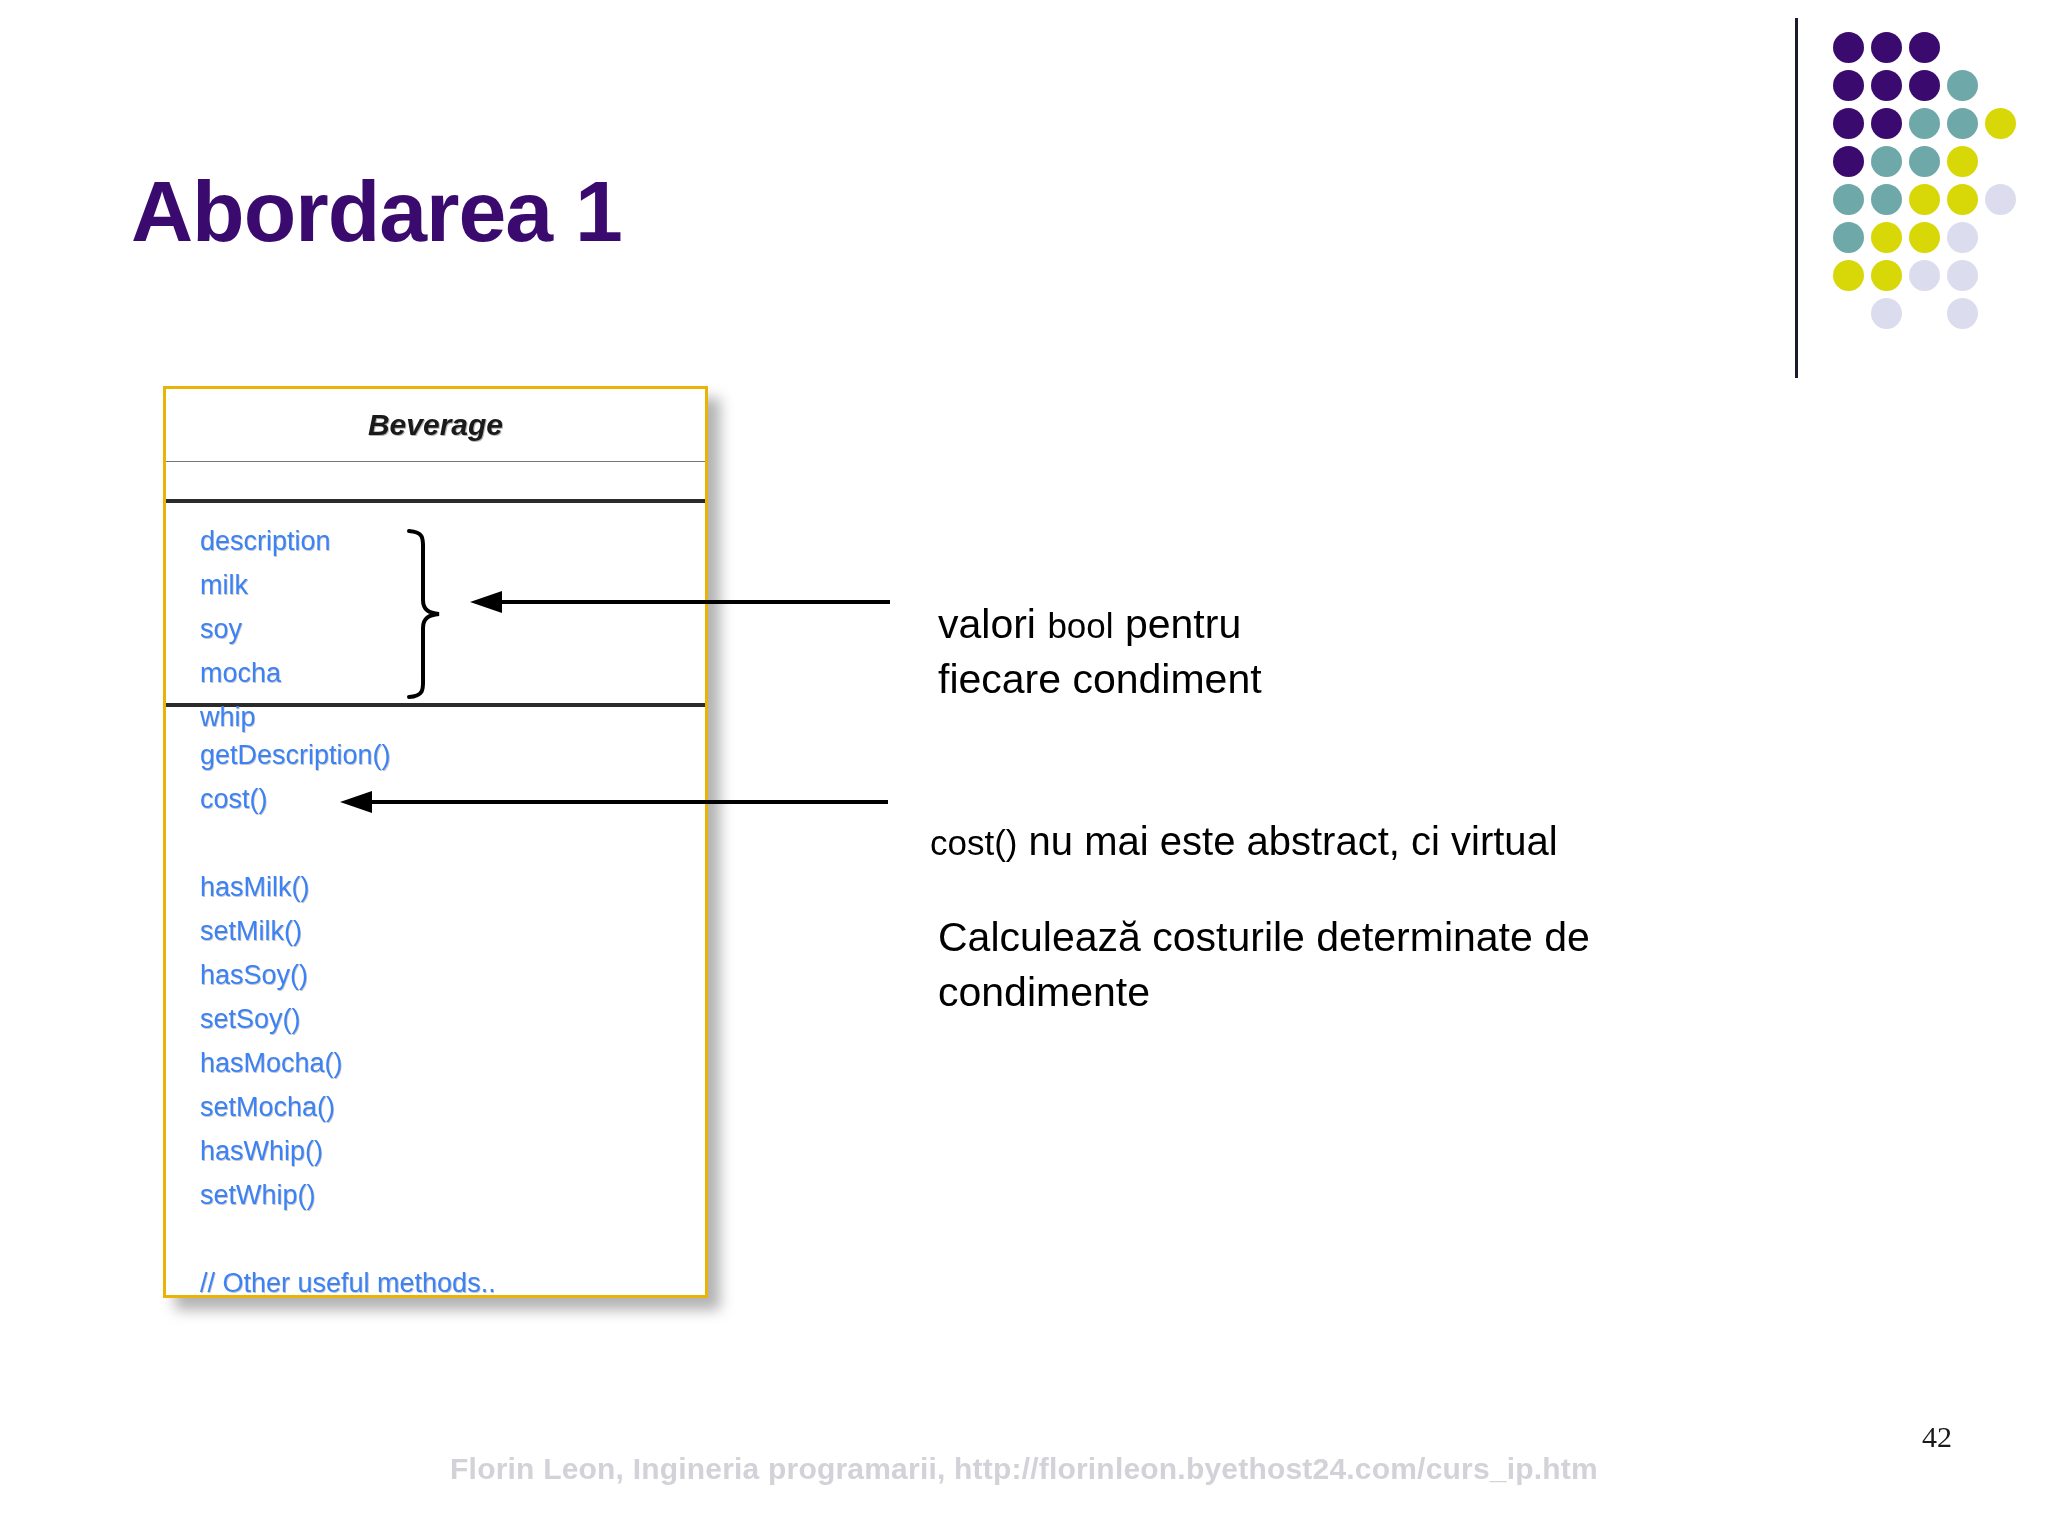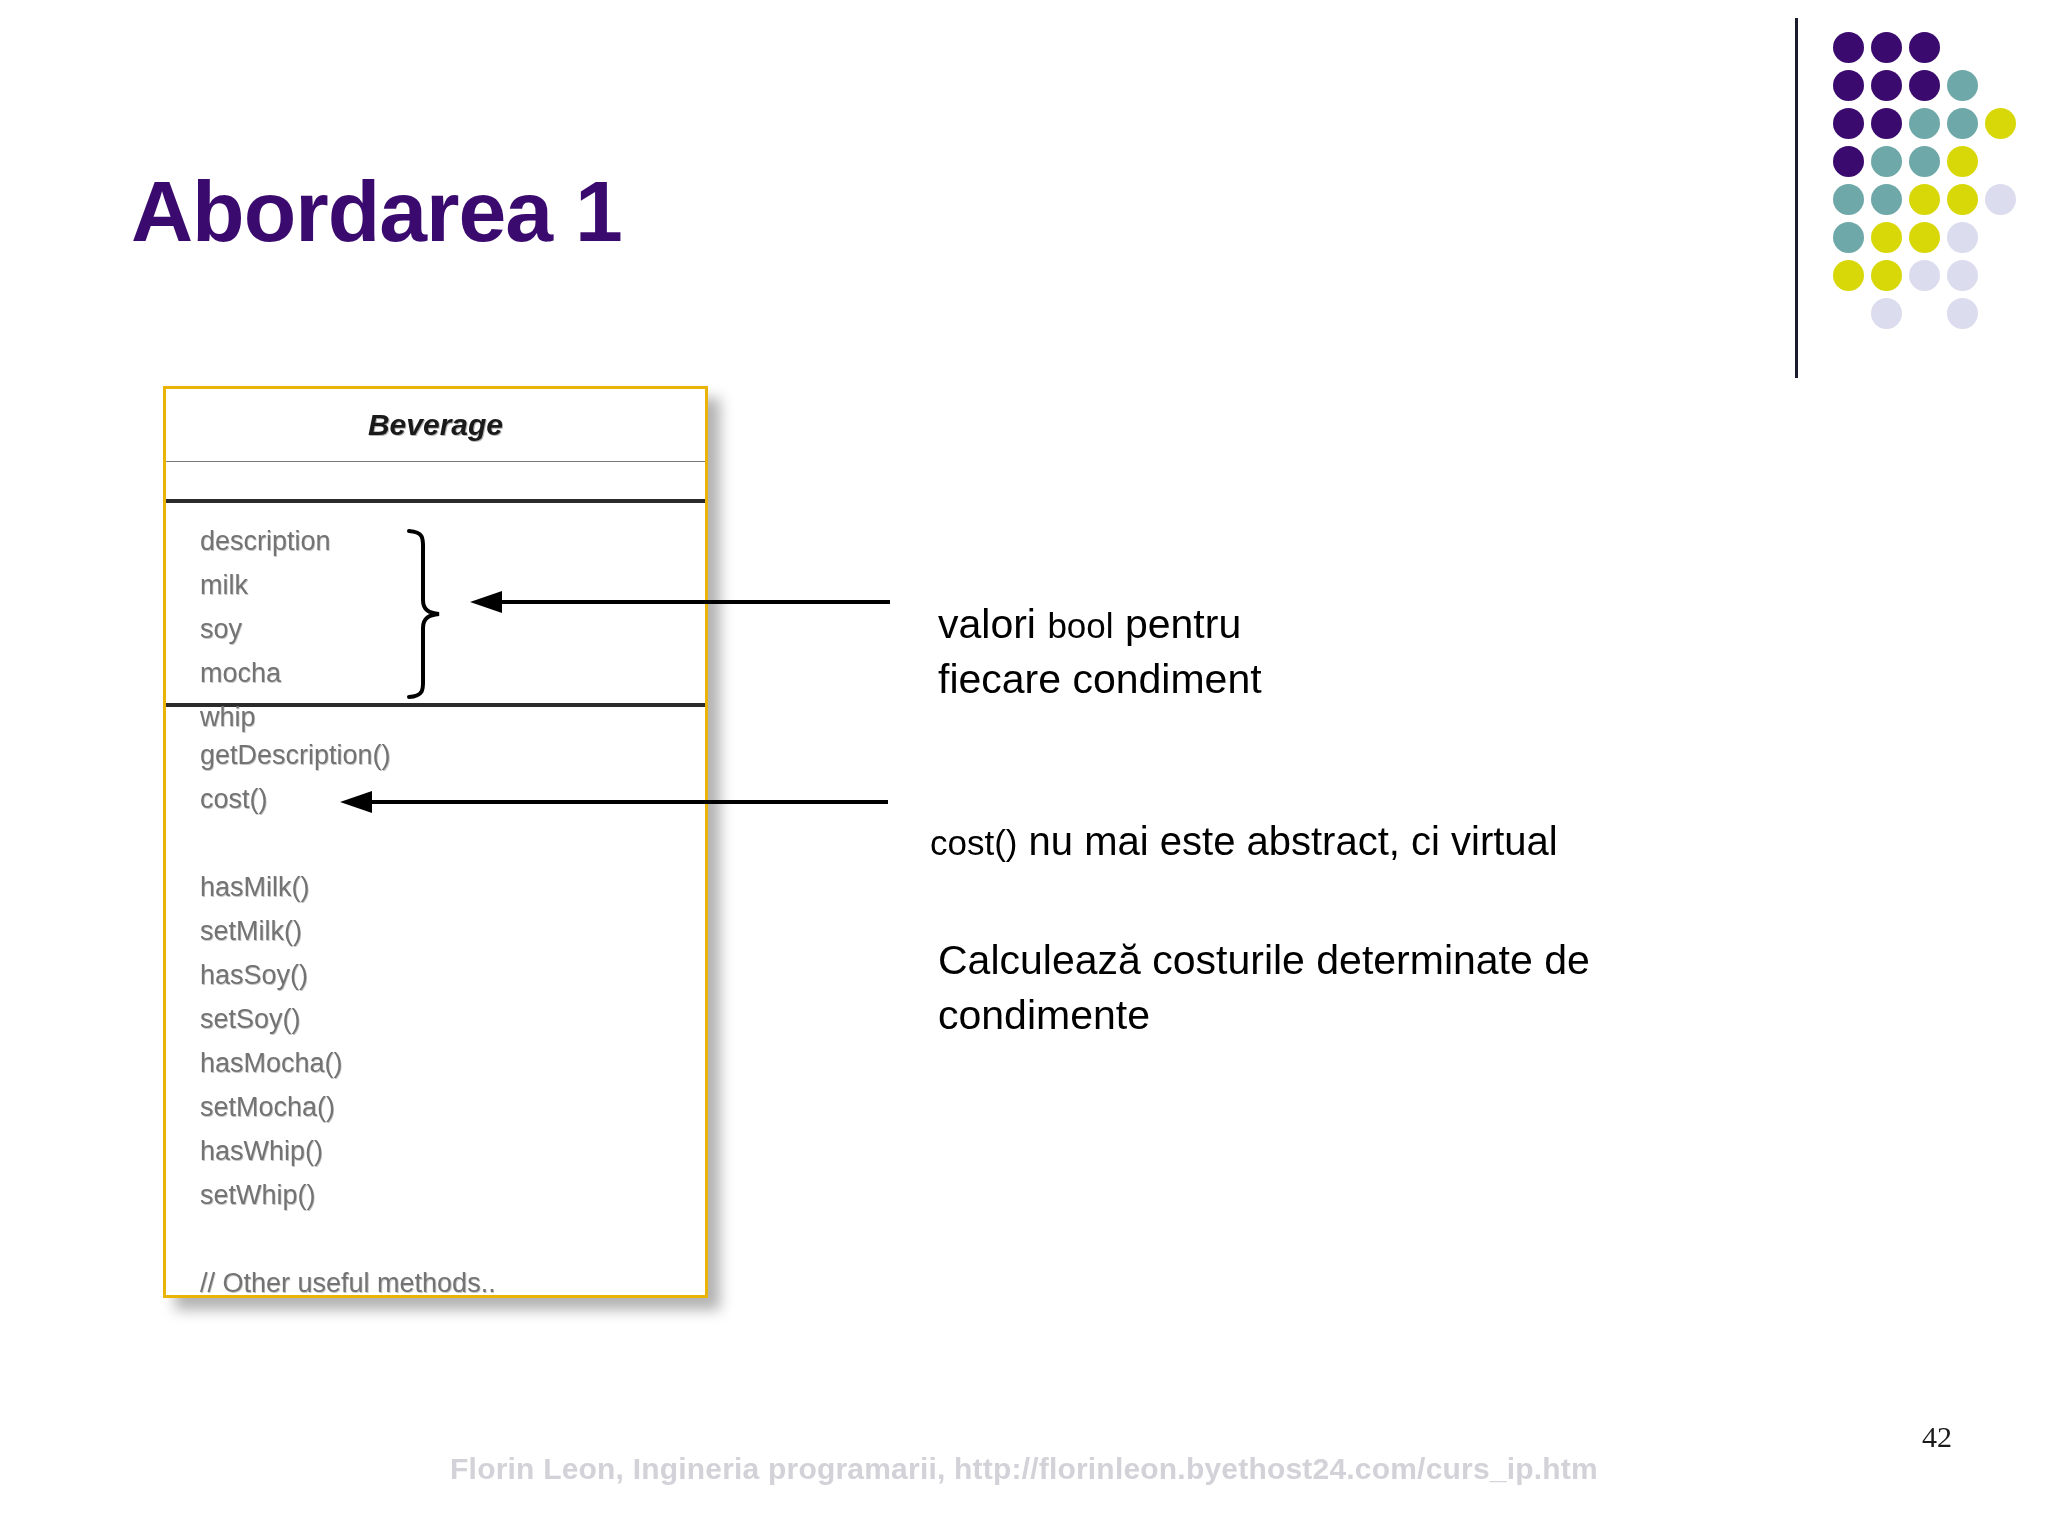--- a/index.html
+++ b/index.html
@@ -112,21 +112,21 @@
     height: 200px;
   }
   .uml-methods {
     padding: 26px 0 0 34px;
     box-sizing: border-box;
   }
   .uml-line {
     font-family: "Liberation Sans", sans-serif;
     font-size: 27px;
     line-height: 44px;
-    color: #737373;
+    color: #3b82f6;
     white-space: pre;
     text-shadow: 0.8px 0.8px 0 rgba(140,140,140,0.5);
   }
   .uml-line.spacer {
     height: 44px;
   }
 
   
   .brace {
     position: absolute;
@@ -162,21 +162,21 @@
   .anno-2 {
     left: 930px;
     top: 780px;
     font-size: 40px;
     width: 900px;
     white-space: nowrap;
   }
   .anno-2 .small { font-size: 35px; }
   .anno-3 {
     left: 938px;
-    top: 898px;
+    top: 875px;
     font-size: 41px;
     width: 880px;
   }
 
   
   .footer-note {
     position: absolute;
     left: 0;
     right: 0;
     top: 1452px;

